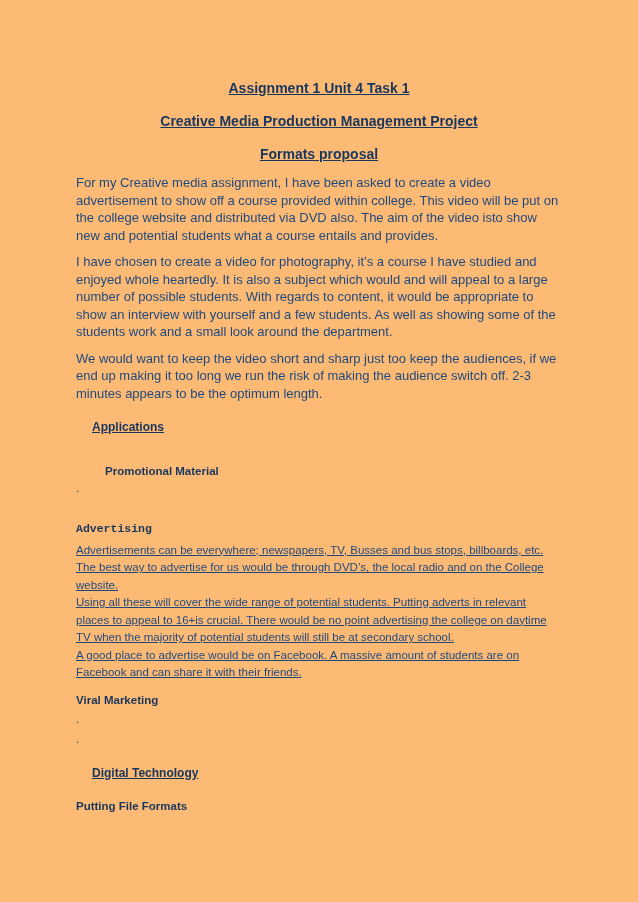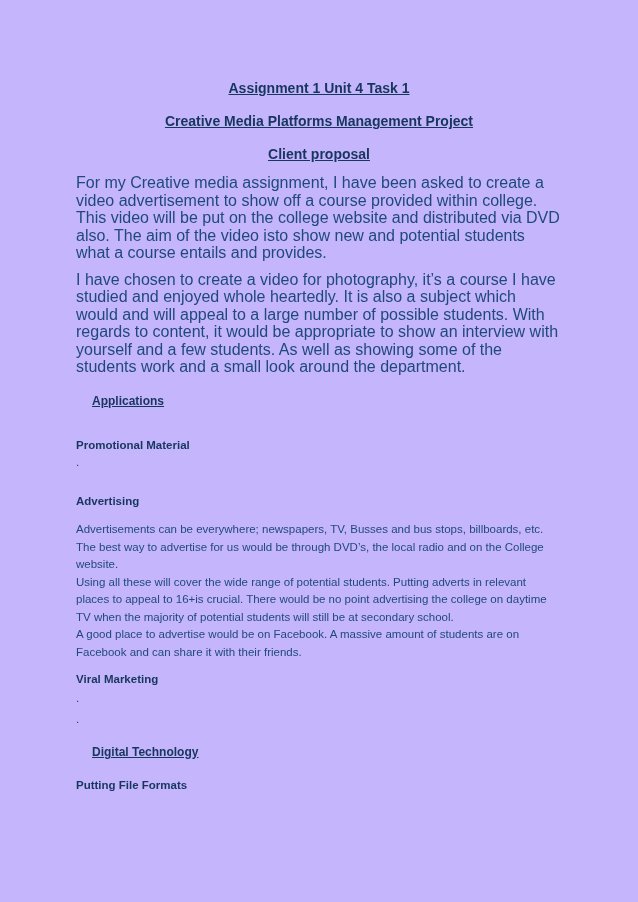--- a/index.html
+++ b/index.html
@@ -5,41 +5,41 @@
   html, body {
     margin: 0;
     padding: 0;
     background: #ffffff;
   }
   .page {
     position: relative;
     width: 638px;
     height: 902px;
     margin: 0 auto;
-    background: #c4b5fd;
+    background: #fdba74;
     box-sizing: border-box;
     padding: 80px 76px 0 76px;
     font-family: "Liberation Sans", "DejaVu Sans", sans-serif;
     overflow: hidden;
   }
   .doc-title {
     color: #17365d;
     font-size: 14px;
     line-height: 16px;
     font-weight: bold;
     text-decoration: underline;
     text-align: center;
     margin: 0 0 17px 0;
   }
   .doc-title.last {
     margin-bottom: 12px;
   }
   .para {
     color: #1f497d;
-    font-size: 16px;
+    font-size: 13px;
     line-height: 17.5px;
     margin: 0 0 9px 0;
     text-align: left;
   }
   .section-heading {
     color: #17365d;
     font-size: 12px;
     line-height: 18px;
     font-weight: bold;
     text-decoration: underline;
@@ -52,47 +52,48 @@
     font-weight: bold;
     margin: 0;
   }
   .sub-body {
     color: #1f497d;
     font-size: 11.5px;
     line-height: 17.5px;
     margin: 0;
     white-space: pre-line;
   }
-  .h3-promo       { margin-top: 28px; }
+  .h3-promo       { margin-top: 28px; margin-left: 29px; }
   .dot-promo      { margin-top: 1px;  }
-  .h3-advertising { margin-top: 23px; }
-  .adv-body       { margin-top: 12px;  }
+  .h3-advertising { margin-top: 23px; font-family: Liberation Mono, monospace; }
+  .adv-body       { margin-top: 6px; text-decoration: underline;  }
   .h3-viral       { margin-top: 11px; }
   .dot-viral      { margin-top: 3px;  }
   .h3-platforms   { margin-top: 25px; }
   .dot-platforms  { margin-top: 3px;  }
   .h2-rt          { margin-top: 15px; }
   .h3-compression { margin-top: 13px; }
   .h3-dff         { margin-top: 17px; }
 </style>
 </head>
 <body>
 
 <div class="page">
 
   <div>
     <div class="doc-title">Assignment 1 Unit 4 Task 1</div>
-    <div class="doc-title">Creative Media Platforms Management Project</div>
-    <div class="doc-title last">Client proposal</div>
+    <div class="doc-title">Creative Media Production Management Project</div>
+    <div class="doc-title last">Formats proposal</div>
   </div>
 
   <p class="para">For my Creative media assignment, I have been asked to create a video advertisement to show off a course provided within college. This video will be put on the college website and distributed via DVD also. The aim of the video isto show new and potential students what a course entails and provides.</p>
 
   <p class="para">I have chosen to create a video for photography, it’s a course I have studied and enjoyed whole heartedly. It is also a subject which would and will appeal to a large number of possible students. With regards to content, it would be appropriate to show an interview with yourself and a few students. As well as showing some of the students work and a small look around the department.</p>
 
+  <p class="para">We would want to keep the video short and sharp just too keep the audiences, if we end up making it too long we run the risk of making the audience switch off. 2-3 minutes appears to be the optimum length.</p>
 
   <h2 class="section-heading">Applications</h2>
 
   <h3 class="sub-heading h3-promo">Promotional Material</h3>
   <p class="sub-body dot-promo">.</p>
 
   <h3 class="sub-heading h3-advertising">Advertising</h3>
   <p class="sub-body adv-body">Advertisements can be everywhere; newspapers, TV, Busses and bus stops, billboards, etc.
 The best way to advertise for us would be through DVD’s, the local radio and on the College website.
 Using all these will cover the wide range of potential students. Putting adverts in relevant places to appeal to 16+is crucial. There would be no point advertising the college on daytime TV when the majority of potential students will still be at secondary school.

